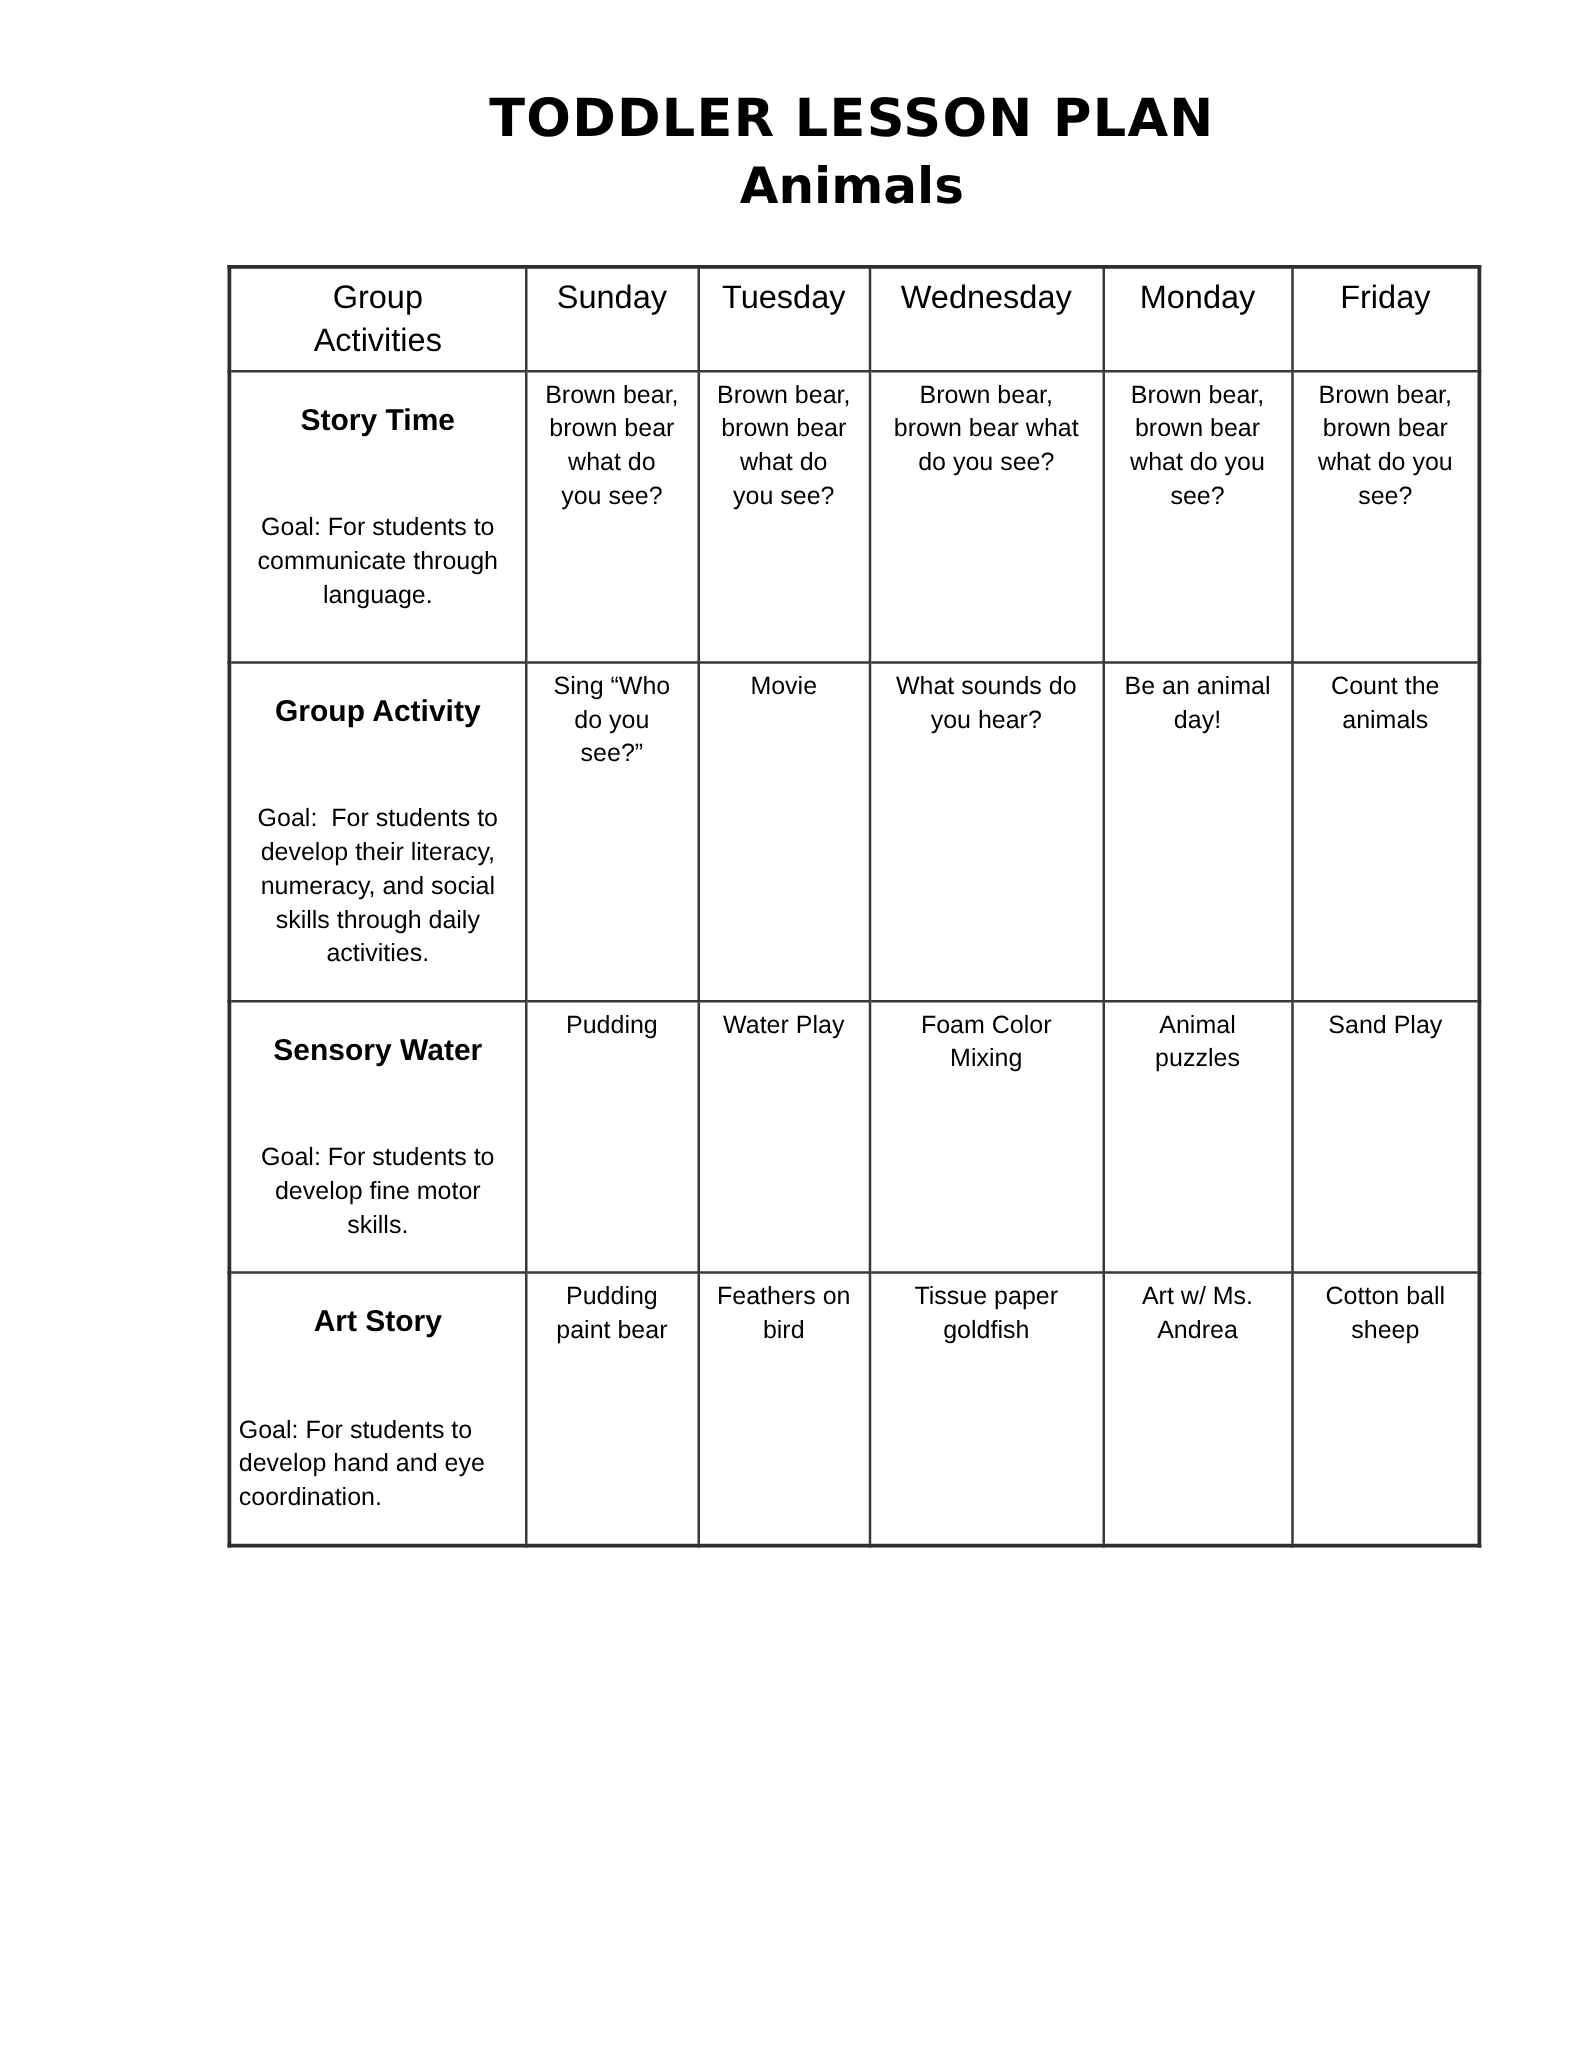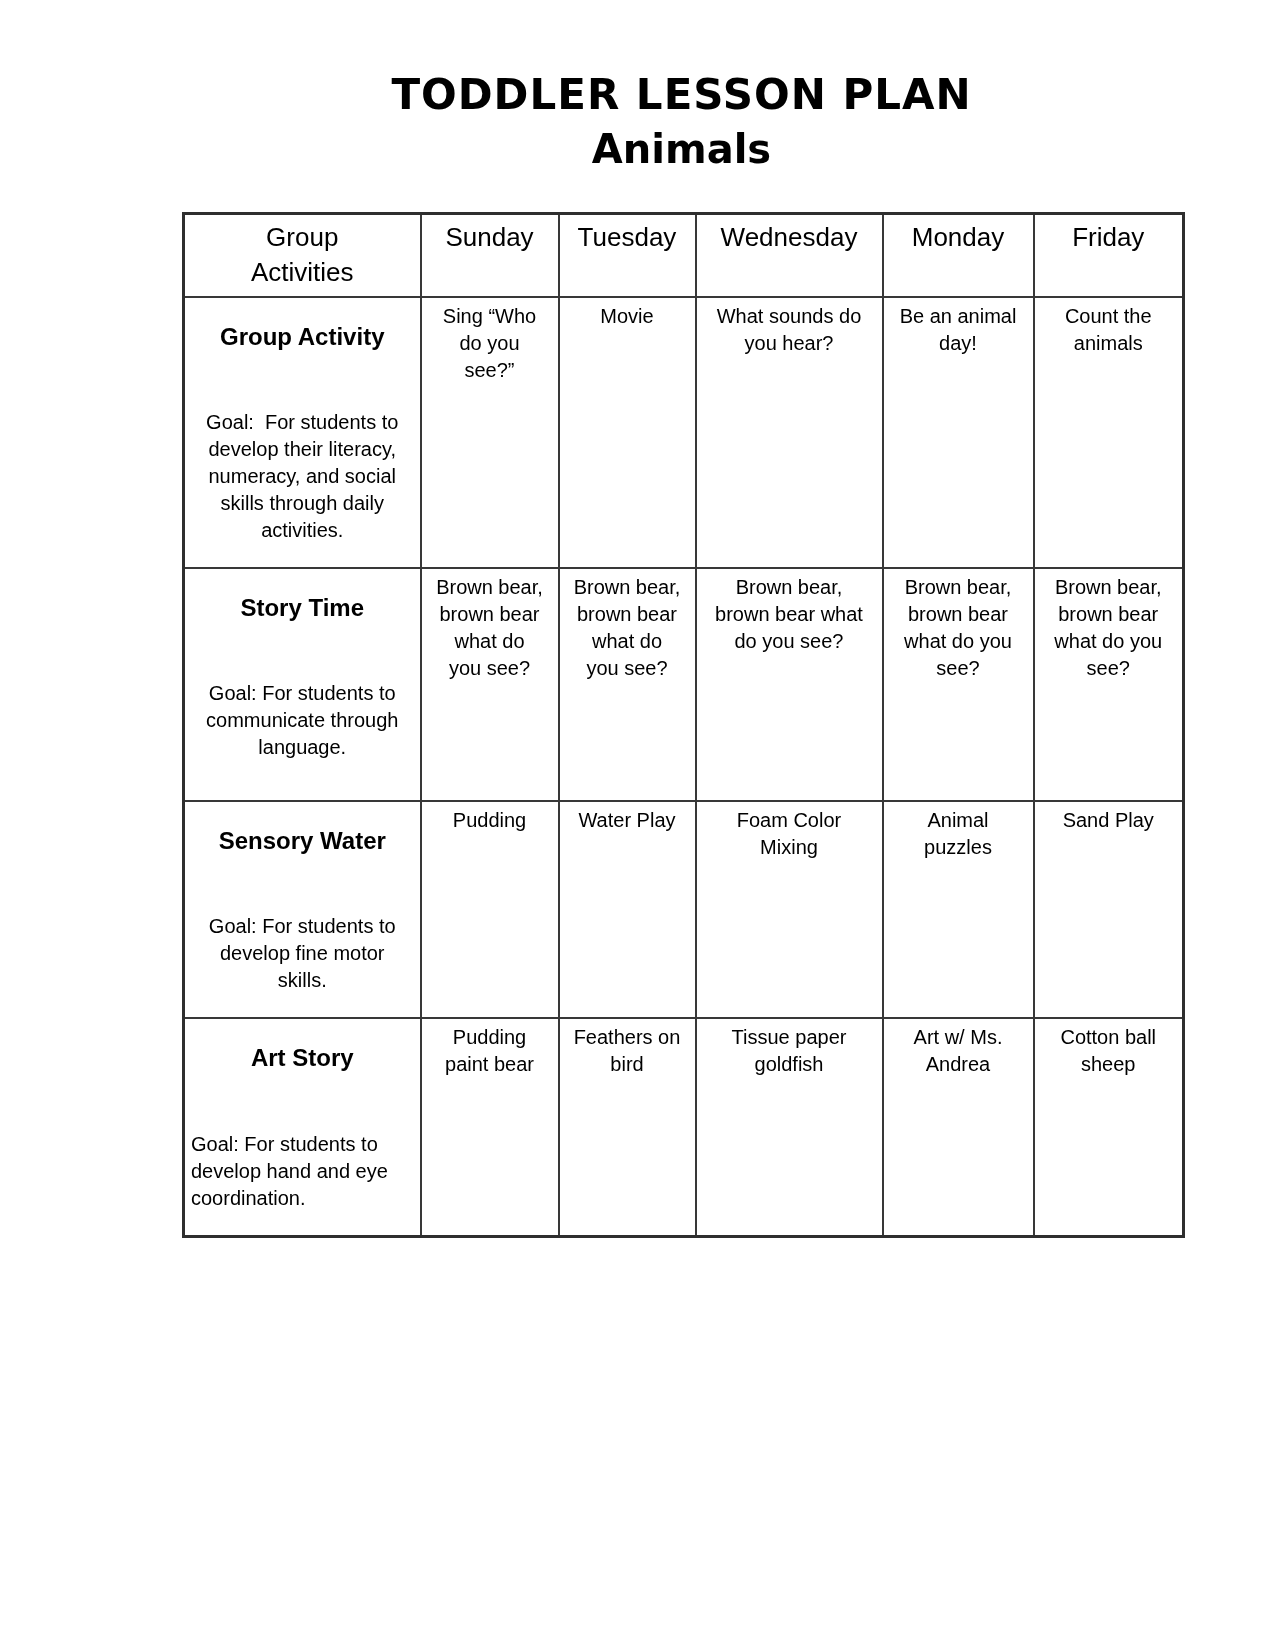--- a/index.html
+++ b/index.html
@@ -97,41 +97,20 @@
         <tr style="height:83px">
       <th class="corner-header">Group
 Activities</th>
       <th class="day-header">Sunday</th>
       <th class="day-header">Tuesday</th>
       <th class="day-header">Wednesday</th>
       <th class="day-header">Monday</th>
       <th class="day-header">Friday</th>
     </tr>
 
-    <tr style="height:234px">
-      <td class="label-cell">
-        <div class="row-title">Group Activity</div>
-        <div class="row-goal">Goal:&nbsp; For students to
-develop their literacy,
-numeracy, and social
-skills through daily
-activities.</div>
-      </td>
-      <td class="day-cell">Sing “Who
-do you
-see?”</td>
-      <td class="day-cell">Movie</td>
-      <td class="day-cell">What sounds do
-you hear?</td>
-      <td class="day-cell">Be an animal
-day!</td>
-      <td class="day-cell">Count the
-animals</td>
-    </tr>
-
     <tr style="height:233px">
       <td class="label-cell">
         <div class="row-title">Story Time</div>
         <div class="row-goal">Goal: For students to
 communicate through
 language.</div>
       </td>
       <td class="day-cell">Brown bear,
 brown bear
 what do
@@ -144,20 +123,41 @@
 brown bear what
 do you see?</td>
       <td class="day-cell">Brown bear,
 brown bear
 what do you
 see?</td>
       <td class="day-cell">Brown bear,
 brown bear
 what do you
 see?</td>
+    </tr>
+
+    <tr style="height:234px">
+      <td class="label-cell">
+        <div class="row-title">Group Activity</div>
+        <div class="row-goal">Goal:&nbsp; For students to
+develop their literacy,
+numeracy, and social
+skills through daily
+activities.</div>
+      </td>
+      <td class="day-cell">Sing “Who
+do you
+see?”</td>
+      <td class="day-cell">Movie</td>
+      <td class="day-cell">What sounds do
+you hear?</td>
+      <td class="day-cell">Be an animal
+day!</td>
+      <td class="day-cell">Count the
+animals</td>
     </tr>
 
     <tr style="height:175px">
       <td class="label-cell">
         <div class="row-title">Sensory Water</div>
         <div class="row-goal">Goal: For students to
 develop fine motor
 skills.</div>
       </td>
       <td class="day-cell">Pudding</td>

